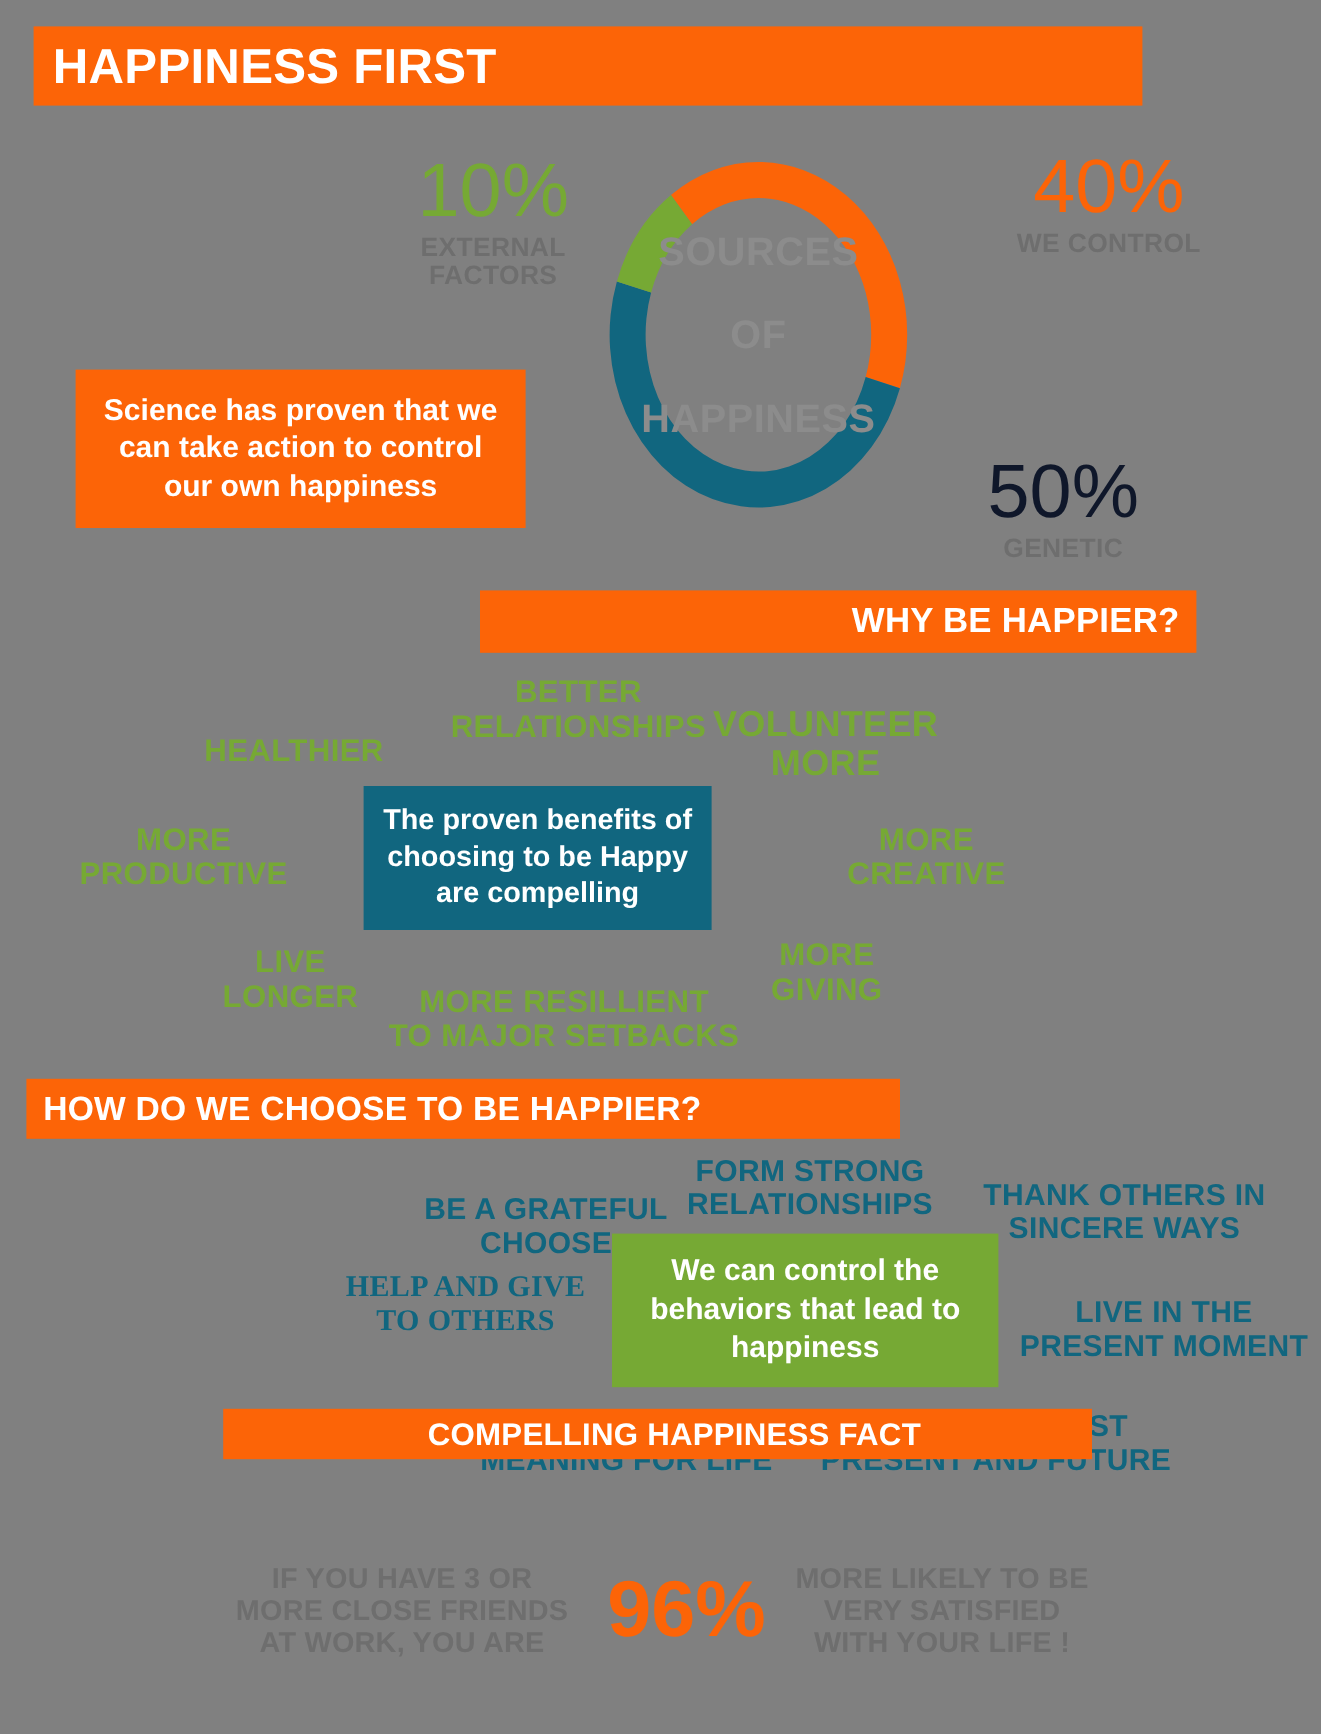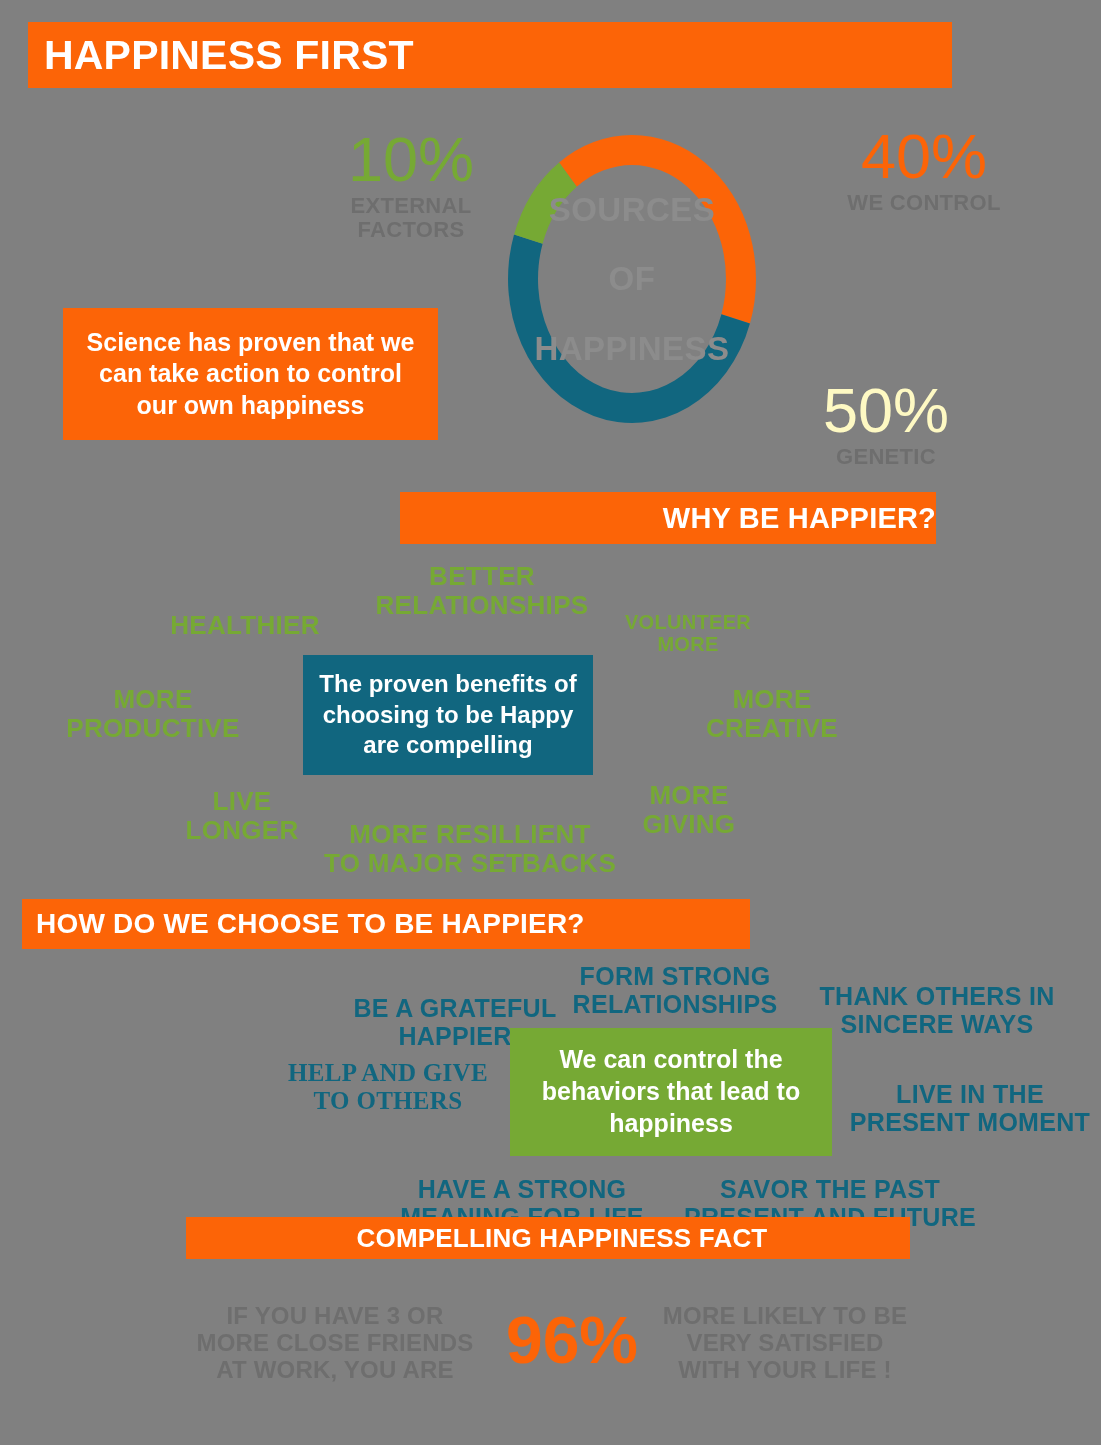--- a/index.html
+++ b/index.html
@@ -24,31 +24,32 @@
     color: #ffffff;
     font-weight: bold;
     letter-spacing: .2px;
   }
   .bar-title {
     left: 28px; top: 22px; width: 924px; height: 66px;
     font-size: 41px;
     padding-left: 16px;
   }
   .bar-why {
-    left: 400px; top: 492px; width: 536px; height: 52px;
+    left: 400px; top: 492px; width: 597px; height: 52px;
     font-size: 29px;
     justify-content: flex-end;
+    padding-right: 14px;
   }
   .bar-how {
     left: 22px; top: 899px; width: 728px; height: 50px;
     font-size: 28px;
     padding-left: 14px;
   }
   .bar-fact {
-    left: 186px; top: 1217px; width: 724px; height: 42px;
+    left: 186px; top: 1174px; width: 724px; height: 42px;
     font-size: 26px;
     justify-content: center;
     padding-left: 28px;
   }
 
   
   #donut-wrap {
     position: absolute;
     left: 491px; top: 118px;
     width: 282px; height: 322px;
@@ -77,21 +78,21 @@
     font-size: 22px;
     line-height: 1.12;
     letter-spacing: .3px;
     margin-top: 4px;
   }
   .label-external { left: 300px; top: 130px; width: 222px; }
   .label-external .slice-pct { color: #76A934; font-size: 63px; }
   .label-control  { left: 806px; top: 127px; width: 236px; }
   .label-control  .slice-pct { color: #FC6407; font-size: 63px; }
   .label-genetic  { left: 768px; top: 381px; width: 236px; }
-  .label-genetic  .slice-pct { color: #fef9c3; font-size: 63px; }
+  .label-genetic  .slice-pct { color: #0f172a; font-size: 63px; }
 
   
   .callout {
     position: absolute;
     color: #ffffff;
     font-weight: bold;
     text-align: center;
     display: flex;
     align-items: center;
     justify-content: center;
@@ -191,21 +192,21 @@
   <div class="callout callout-science">
     <span>Science has proven that we can take action to control our own happiness</span>
   </div>
 
   <div class="bar bar-why">WHY BE HAPPIER?</div>
 
   <div id="benefits-cloud">
       <div class="cloud-word cloud-green" style="left: 367px; top: 562px; width: 230px; font-size: 26px;">BETTER
 RELATIONSHIPS</div>
       <div class="cloud-word cloud-green" style="left: 140px; top: 611px; width: 210px; font-size: 26px;">HEALTHIER</div>
-      <div class="cloud-word cloud-green" style="left: 588px; top: 611px; width: 200px; font-size: 20px;">VOLUNTEER
+      <div class="cloud-word cloud-green" style="left: 588px; top: 587px; width: 200px; font-size: 30px;">VOLUNTEER
 MORE</div>
       <div class="cloud-word cloud-green" style="left: 48px; top: 685px; width: 210px; font-size: 26px;">MORE
 PRODUCTIVE</div>
       <div class="cloud-word cloud-green" style="left: 672px; top: 685px; width: 200px; font-size: 26px;">MORE
 CREATIVE</div>
       <div class="cloud-word cloud-green" style="left: 162px; top: 787px; width: 160px; font-size: 26px;">LIVE
 LONGER</div>
       <div class="cloud-word cloud-green" style="left: 604px; top: 781px; width: 170px; font-size: 26px;">MORE
 GIVING</div>
       <div class="cloud-word cloud-green" style="left: 320px; top: 820px; width: 300px; font-size: 26px;">MORE RESILLIENT
@@ -215,21 +216,21 @@
   <div class="callout callout-benefits">
     <span>The proven benefits of choosing to be Happy are compelling</span>
   </div>
 
   <div class="bar bar-how">HOW DO WE CHOOSE TO BE HAPPIER?</div>
 
   <div id="behaviors-cloud">
       <div class="cloud-word cloud-teal" style="left: 560px; top: 963px; width: 230px; font-size: 25px;">FORM STRONG
 RELATIONSHIPS</div>
       <div class="cloud-word cloud-teal" style="left: 340px; top: 995px; width: 230px; font-size: 25px;">BE A GRATEFUL
-HAPPIER</div>
+CHOOSE</div>
       <div class="cloud-word cloud-teal" style="left: 812px; top: 983px; width: 250px; font-size: 25px;">THANK OTHERS IN
 SINCERE WAYS</div>
       <div class="cloud-word cloud-teal" style="left: 278px; top: 1059px; width: 220px; font-size: 25px; font-family: Liberation Serif, serif;">HELP AND GIVE
 TO OTHERS</div>
       <div class="cloud-word cloud-teal" style="left: 845px; top: 1081px; width: 250px; font-size: 25px;">LIVE IN THE
 PRESENT MOMENT</div>
       <div class="cloud-word cloud-teal" style="left: 392px; top: 1176px; width: 260px; font-size: 25px;">HAVE A STRONG
 MEANING FOR LIFE</div>
       <div class="cloud-word cloud-teal" style="left: 680px; top: 1176px; width: 300px; font-size: 25px;">SAVOR THE PAST
 PRESENT AND FUTURE</div>

